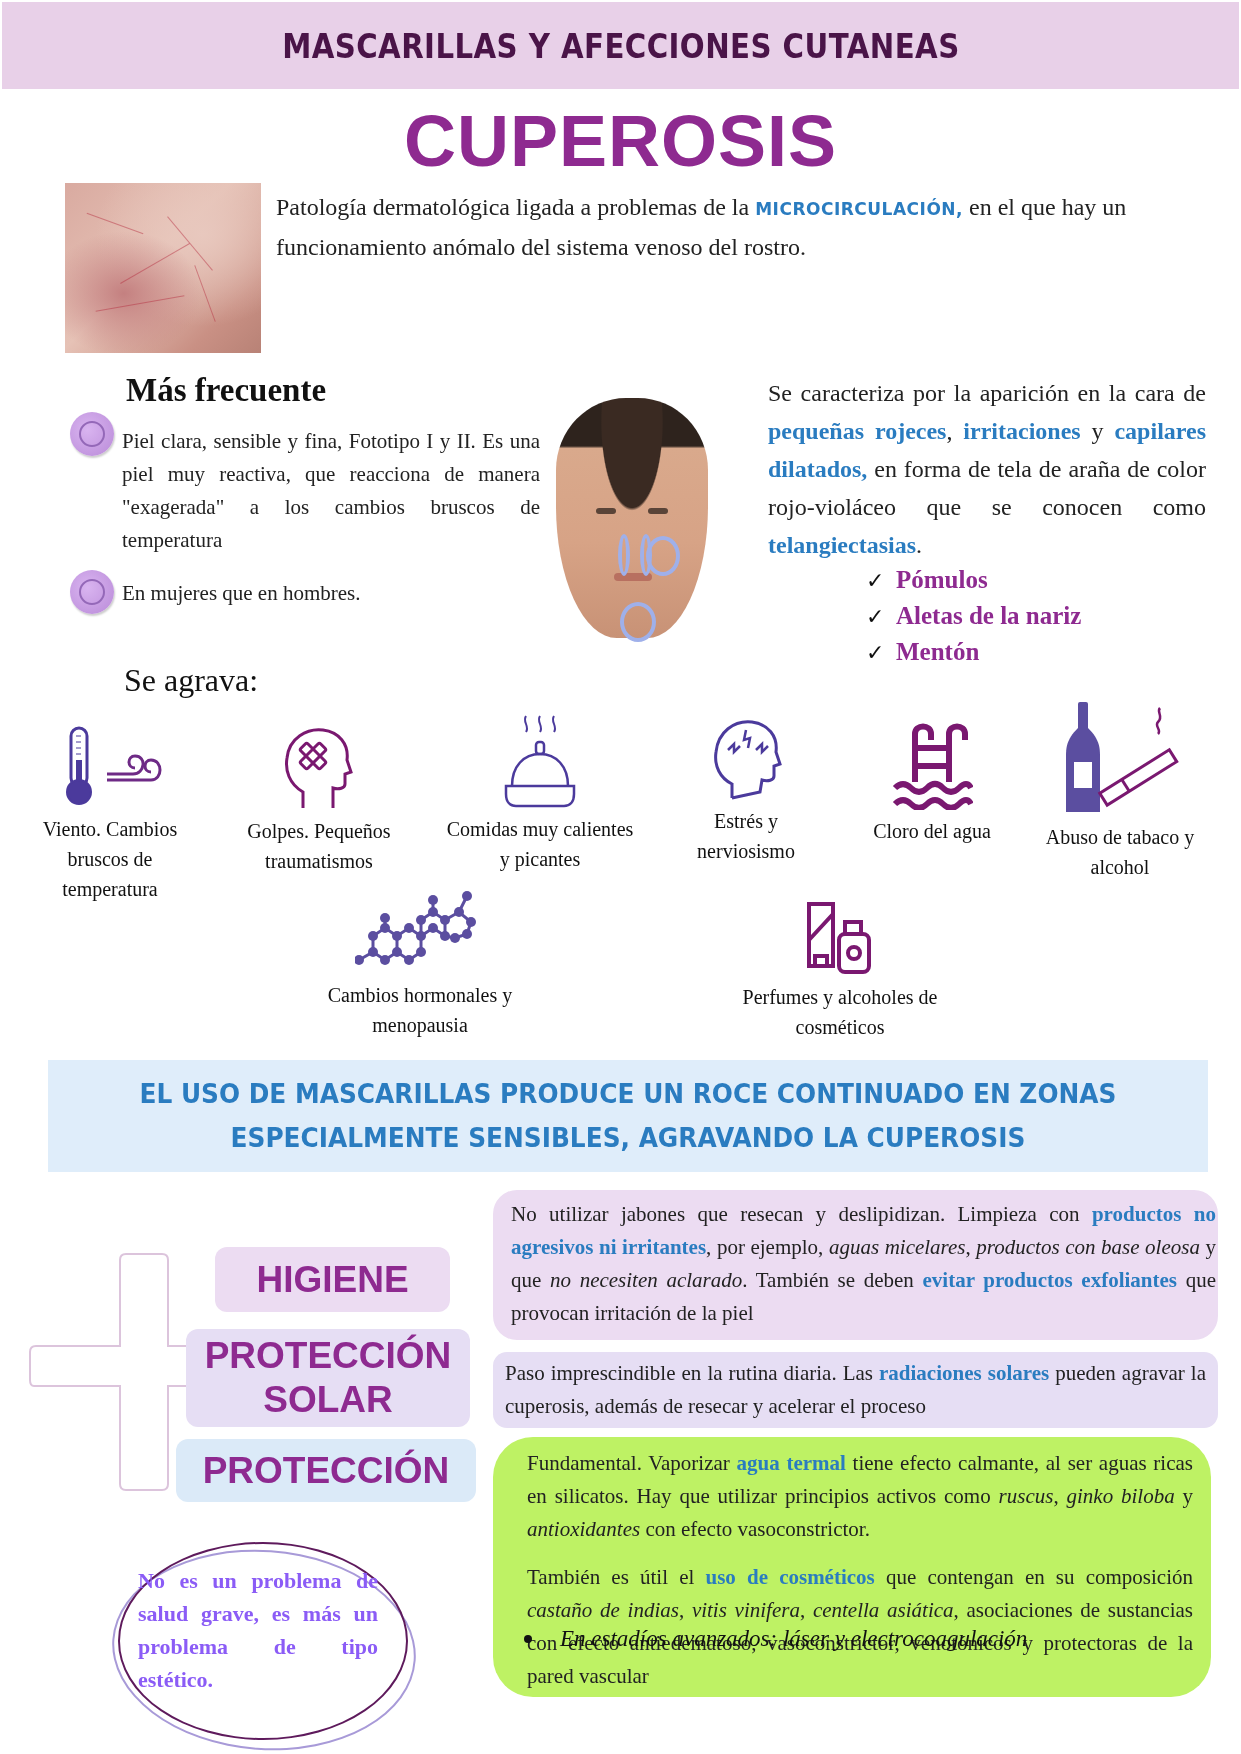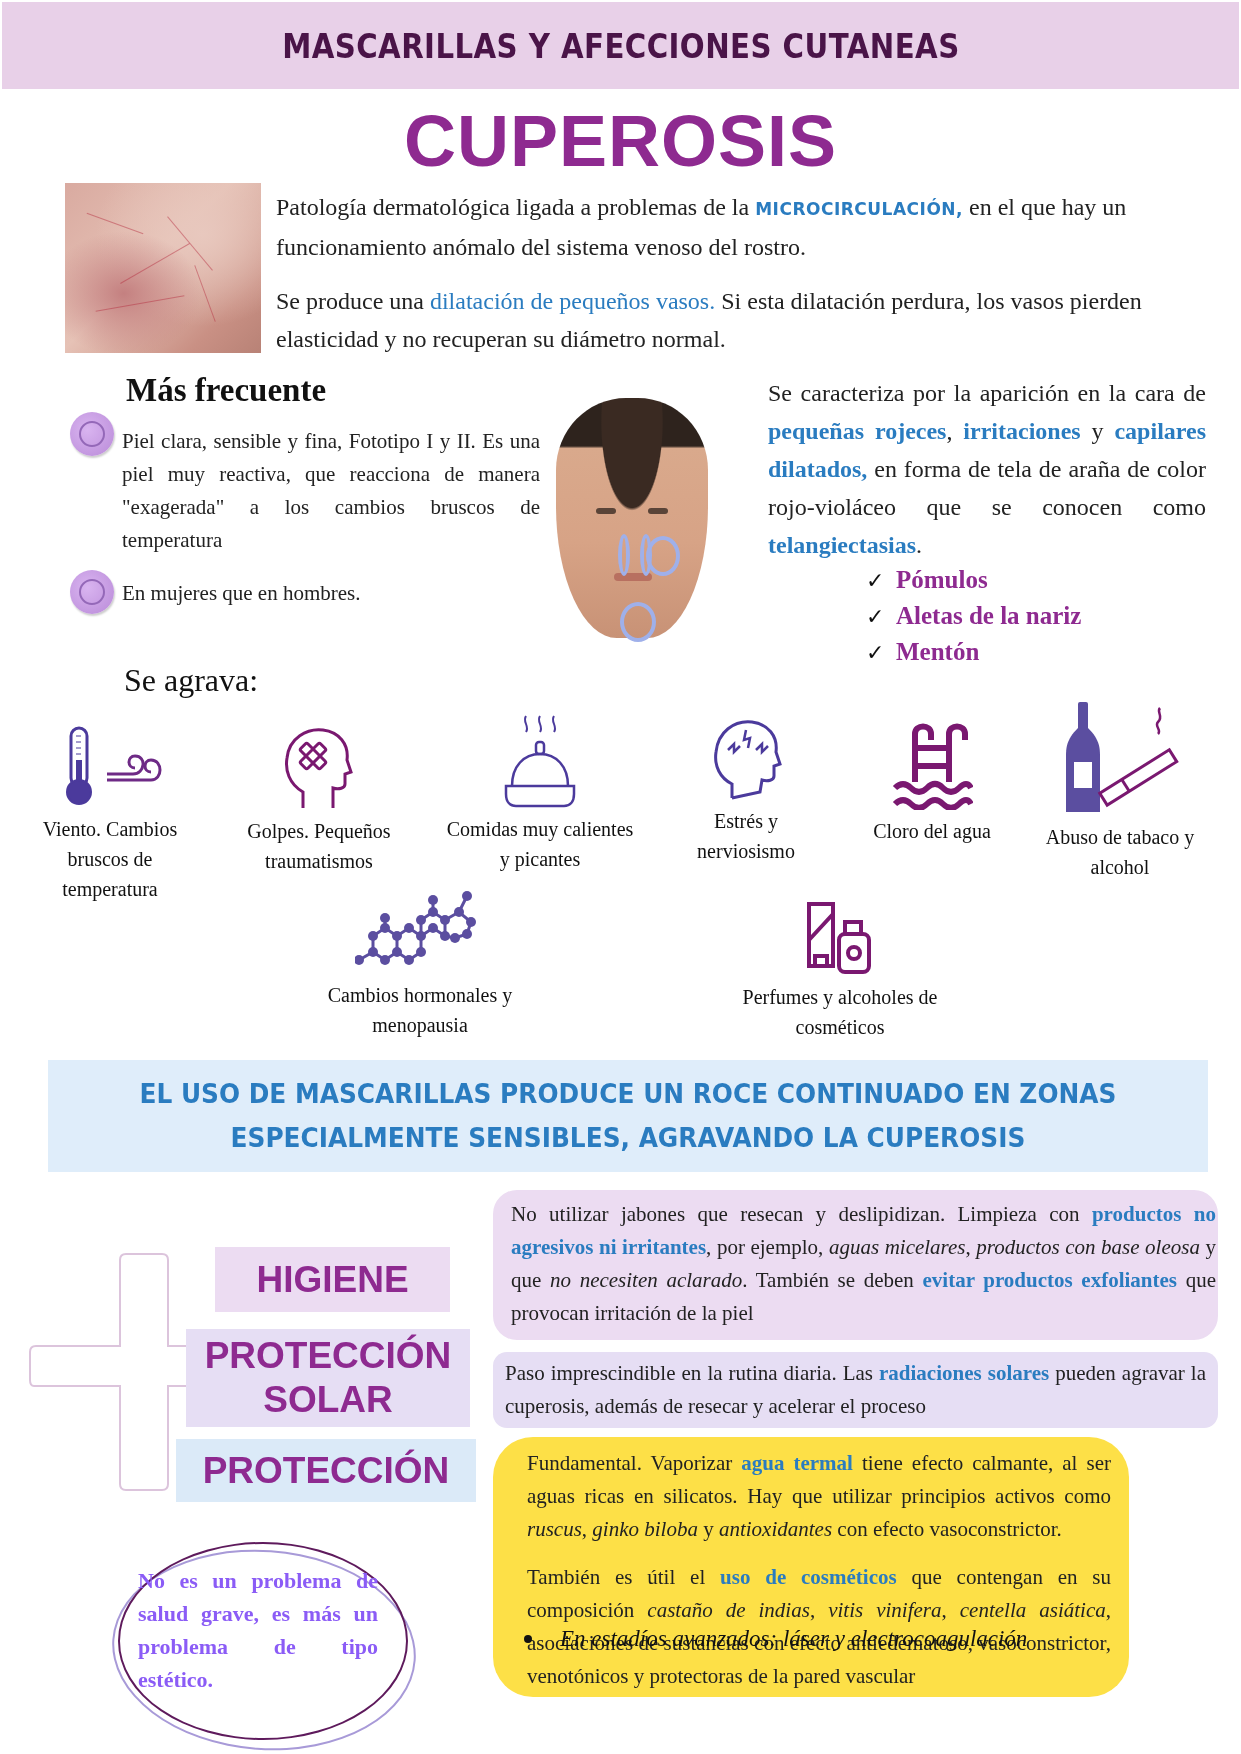--- a/index.html
+++ b/index.html
@@ -43,21 +43,21 @@
   .agrava-title { left: 124px; top: 662px; font-size: 32px; font-weight: normal; font-family: "Liberation Serif", serif; color: #111; }
 
   .factor { position: absolute; text-align: center; }
   .factor svg { display: block; margin: 0 auto; }
   .factor-label { font-family: "Liberation Serif", serif; font-size: 20px; line-height: 30px; color: #111; margin-top: 6px; }
 
   .notice { left: 48px; top: 1060px; width: 1160px; height: 112px; background: #dfedfa; display: flex; flex-direction: column; align-items: center; justify-content: center; }
   .notice span { font-family: "DejaVu Sans", sans-serif; font-weight: bold; font-size: 27px; color: #2a7cc0; line-height: 44px; transform: scaleX(0.92); white-space: nowrap; }
 
   .cross { left: 28px; top: 1252px; }
-  .cat-box { position: absolute; border-radius: 0; display: flex; align-items: center; justify-content: center; text-align: center; font-family: "Liberation Sans", sans-serif; font-weight: bold; color: #8e2a90; font-size: 37px; line-height: 44px; }
+  .cat-box { position: absolute; border-radius: 12px; display: flex; align-items: center; justify-content: center; text-align: center; font-family: "Liberation Sans", sans-serif; font-weight: bold; color: #8e2a90; font-size: 37px; line-height: 44px; }
 
   .info-box { position: absolute; border-radius: 24px; font-family: "Liberation Serif", serif; font-size: 21px; line-height: 33px; color: #222; text-align: justify; }
   .info-box i { font-style: italic; }
 
   .oval { left: 118px; top: 1542px; width: 290px; height: 198px; border-radius: 50%; border: 2.5px solid #5e1a5c; }
   .oval2 { left: 112px; top: 1550px; width: 304px; height: 200px; border-radius: 50%; border: 2px solid #a89ad8; transform: rotate(4deg); }
   .oval-text { left: 138px; top: 1564px; width: 240px; font-family: "Liberation Serif", serif; font-size: 22px; line-height: 33px; color: #8b5cf6; font-weight: bold; text-align: justify; }
 
   .last-bullet { left: 524px; top: 1626px; display: flex; align-items: center; font-family: "Liberation Serif", serif; font-style: italic; font-size: 23px; color: #111; }
   .last-bullet .dot { width: 8px; height: 8px; border-radius: 50%; background: #111; margin-right: 28px; }
@@ -74,23 +74,20 @@
   <div class="vein" style="left:20px;top:40px;width:60px;transform:rotate(20deg);"></div>
   <div class="vein" style="left:50px;top:80px;width:80px;transform:rotate(-30deg);"></div>
   <div class="vein" style="left:90px;top:60px;width:70px;transform:rotate(50deg);"></div>
   <div class="vein" style="left:30px;top:120px;width:90px;transform:rotate(-10deg);"></div>
   <div class="vein" style="left:110px;top:110px;width:60px;transform:rotate(70deg);"></div>
 </div>
 
 <div class="abs intro serif-text">
   <p>
     <span>Patología dermatológica ligada a problemas de la </span><span class="micro">MICROCIRCULACIÓN,</span><span> en el que hay un funcionamiento anómalo del sistema venoso del rostro.</span>
-  </p>
-  <p>
-    <span>Se produce una </span><span class="blue">dilatación de pequeños vasos.</span><span> Si esta dilatación perdura, los vasos pierden elasticidad y no recuperan su diámetro normal.</span>
   </p>
 </div>
 
 <div class="abs freq-title">Más frecuente</div>
 <div class="abs bullet-disc" style="left:70px;top:412px;"></div>
 <div class="abs freq-text" style="left:122px;top:425px;width:418px;text-align:justify;">Piel clara, sensible y fina, Fototipo I y II. Es una piel muy reactiva, que reacciona de manera "exagerada" a los cambios bruscos de temperatura</div>
 <div class="abs bullet-disc" style="left:70px;top:570px;"></div>
 <div class="abs freq-text" style="left:122px;top:577px;width:418px;">En mujeres que en hombres.</div>
 
 <div class="abs face">
@@ -250,21 +247,21 @@
 <div class="cat-box" style="left:176px;top:1439px;width:300px;height:63px;background:#dbeaf8;">PROTECCIÓN</div>
 
 <div class="info-box" style="left:493px;top:1190px;width:725px;height:150px;background:#ecdcf2;padding:8px 2px 0 18px;">
   <span>No utilizar jabones que resecan y deslipidizan. Limpieza con </span><span class="blue-b">productos no agresivos ni irritantes</span><span>, por ejemplo, </span><i>aguas micelares</i><span>, </span><i>productos con base oleosa</i><span> y que </span><i>no necesiten aclarado</i><span>. También se deben </span><span class="blue-b">evitar productos exfoliantes</span><span> que provocan irritación de la piel</span>
 </div>
 
 <div class="info-box" style="left:493px;top:1352px;width:725px;height:76px;background:#e6def4;border-radius:14px;padding:5px 12px 0 12px;">
   <span>Paso imprescindible en la rutina diaria. Las </span><span class="blue-b">radiaciones solares</span><span> pueden agravar la cuperosis, además de resecar y acelerar el proceso</span>
 </div>
 
-<div class="info-box" style="left:493px;top:1437px;width:636px;height:260px;background:#fde047;border-radius:40px;padding:10px 18px 0 34px;">
+<div class="info-box" style="left:493px;top:1437px;width:718px;height:260px;background:#bef264;border-radius:40px;padding:10px 18px 0 34px;">
   <p>
     <span>Fundamental. Vaporizar </span><span class="blue-b">agua termal</span><span> tiene efecto calmante, al ser aguas ricas en silicatos. Hay que utilizar principios activos como </span><i>ruscus</i><span>, </span><i>ginko biloba</i><span> y </span><i>antioxidantes</i><span> con efecto vasoconstrictor.</span>
   </p>
   <p style="margin-top:15px;">
     <span>También es útil el </span><span class="blue-b">uso de cosméticos</span><span> que contengan en su composición </span><i>castaño de indias</i><span>, </span><i>vitis vinifera</i><span>, </span><i>centella asiática</i><span>, asociaciones de sustancias con efecto antiedematoso, vasoconstrictor, venotónicos y protectoras de la pared vascular</span>
   </p>
 </div>
 
 <div class="abs last-bullet">
   <span class="dot"></span>

